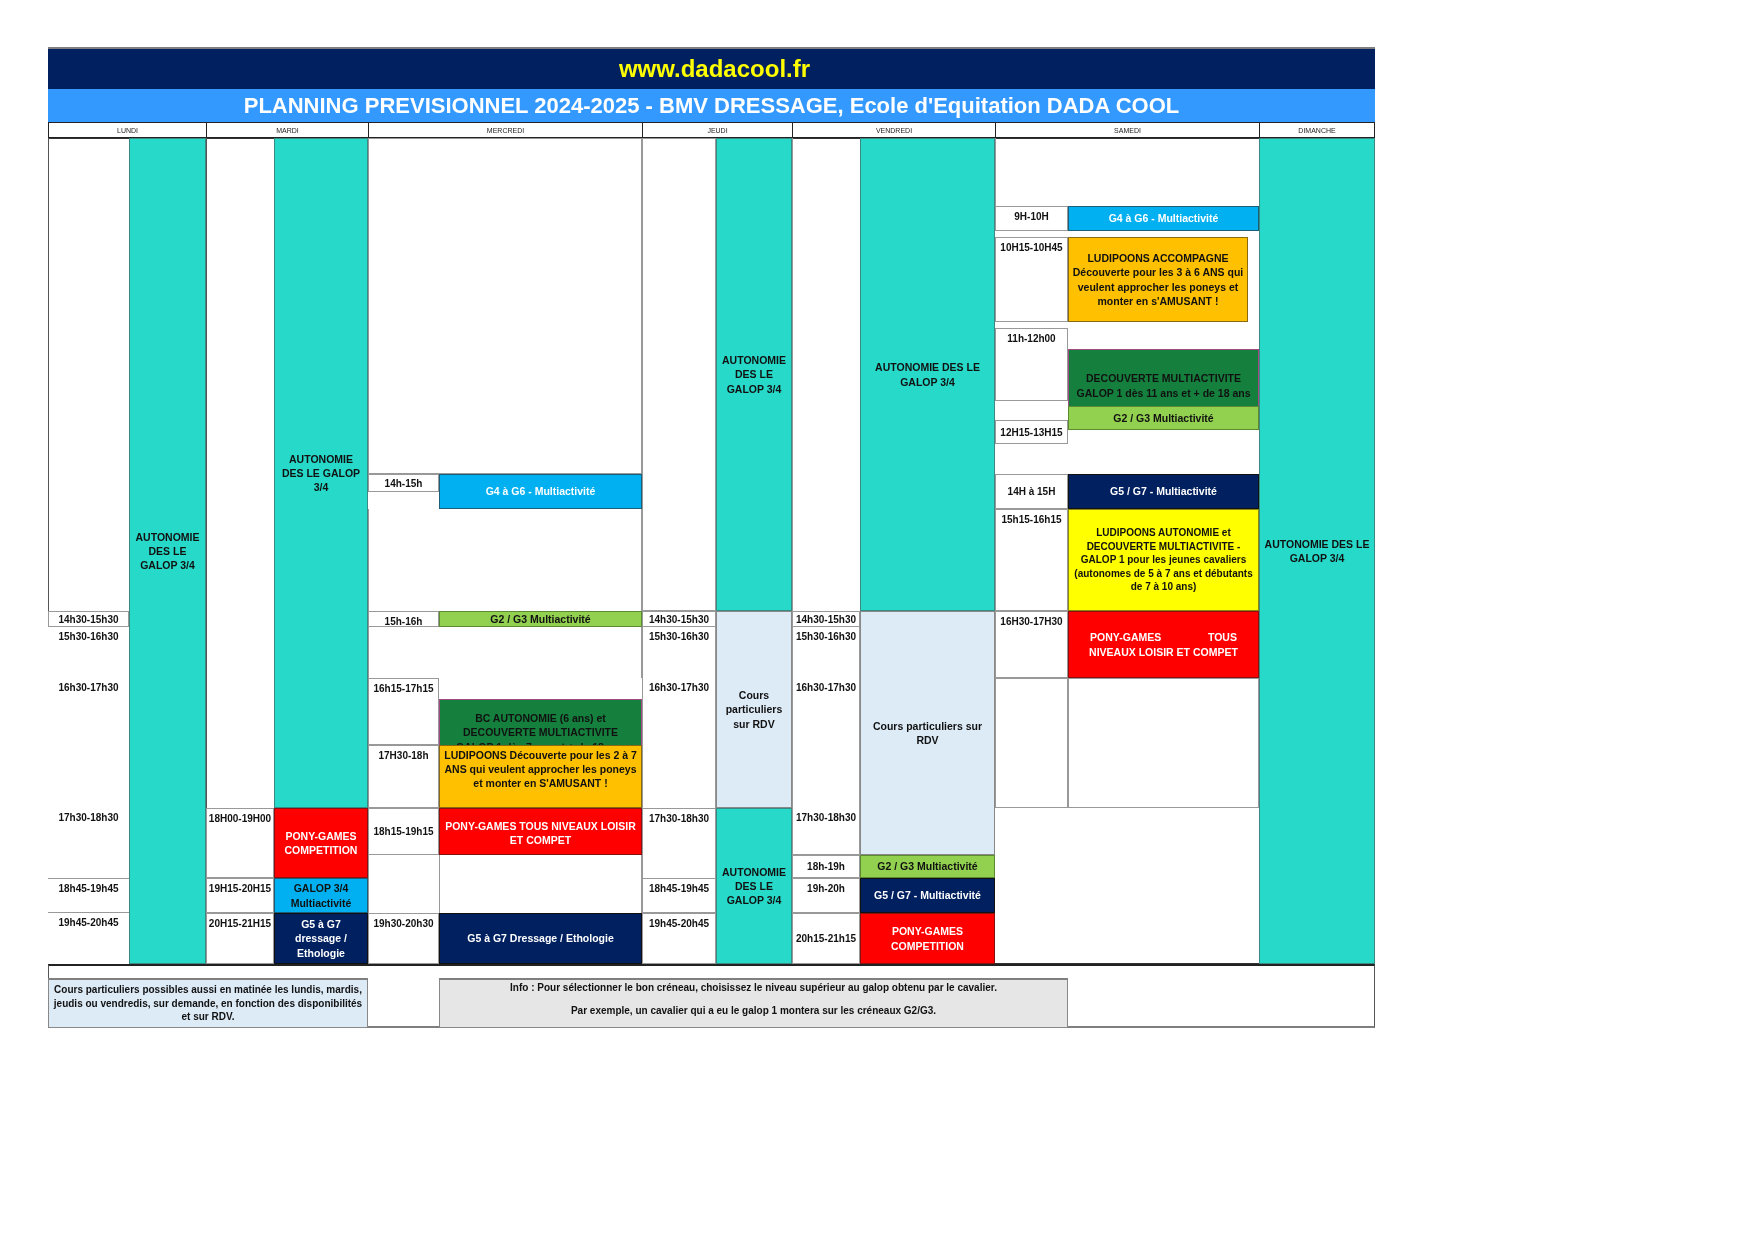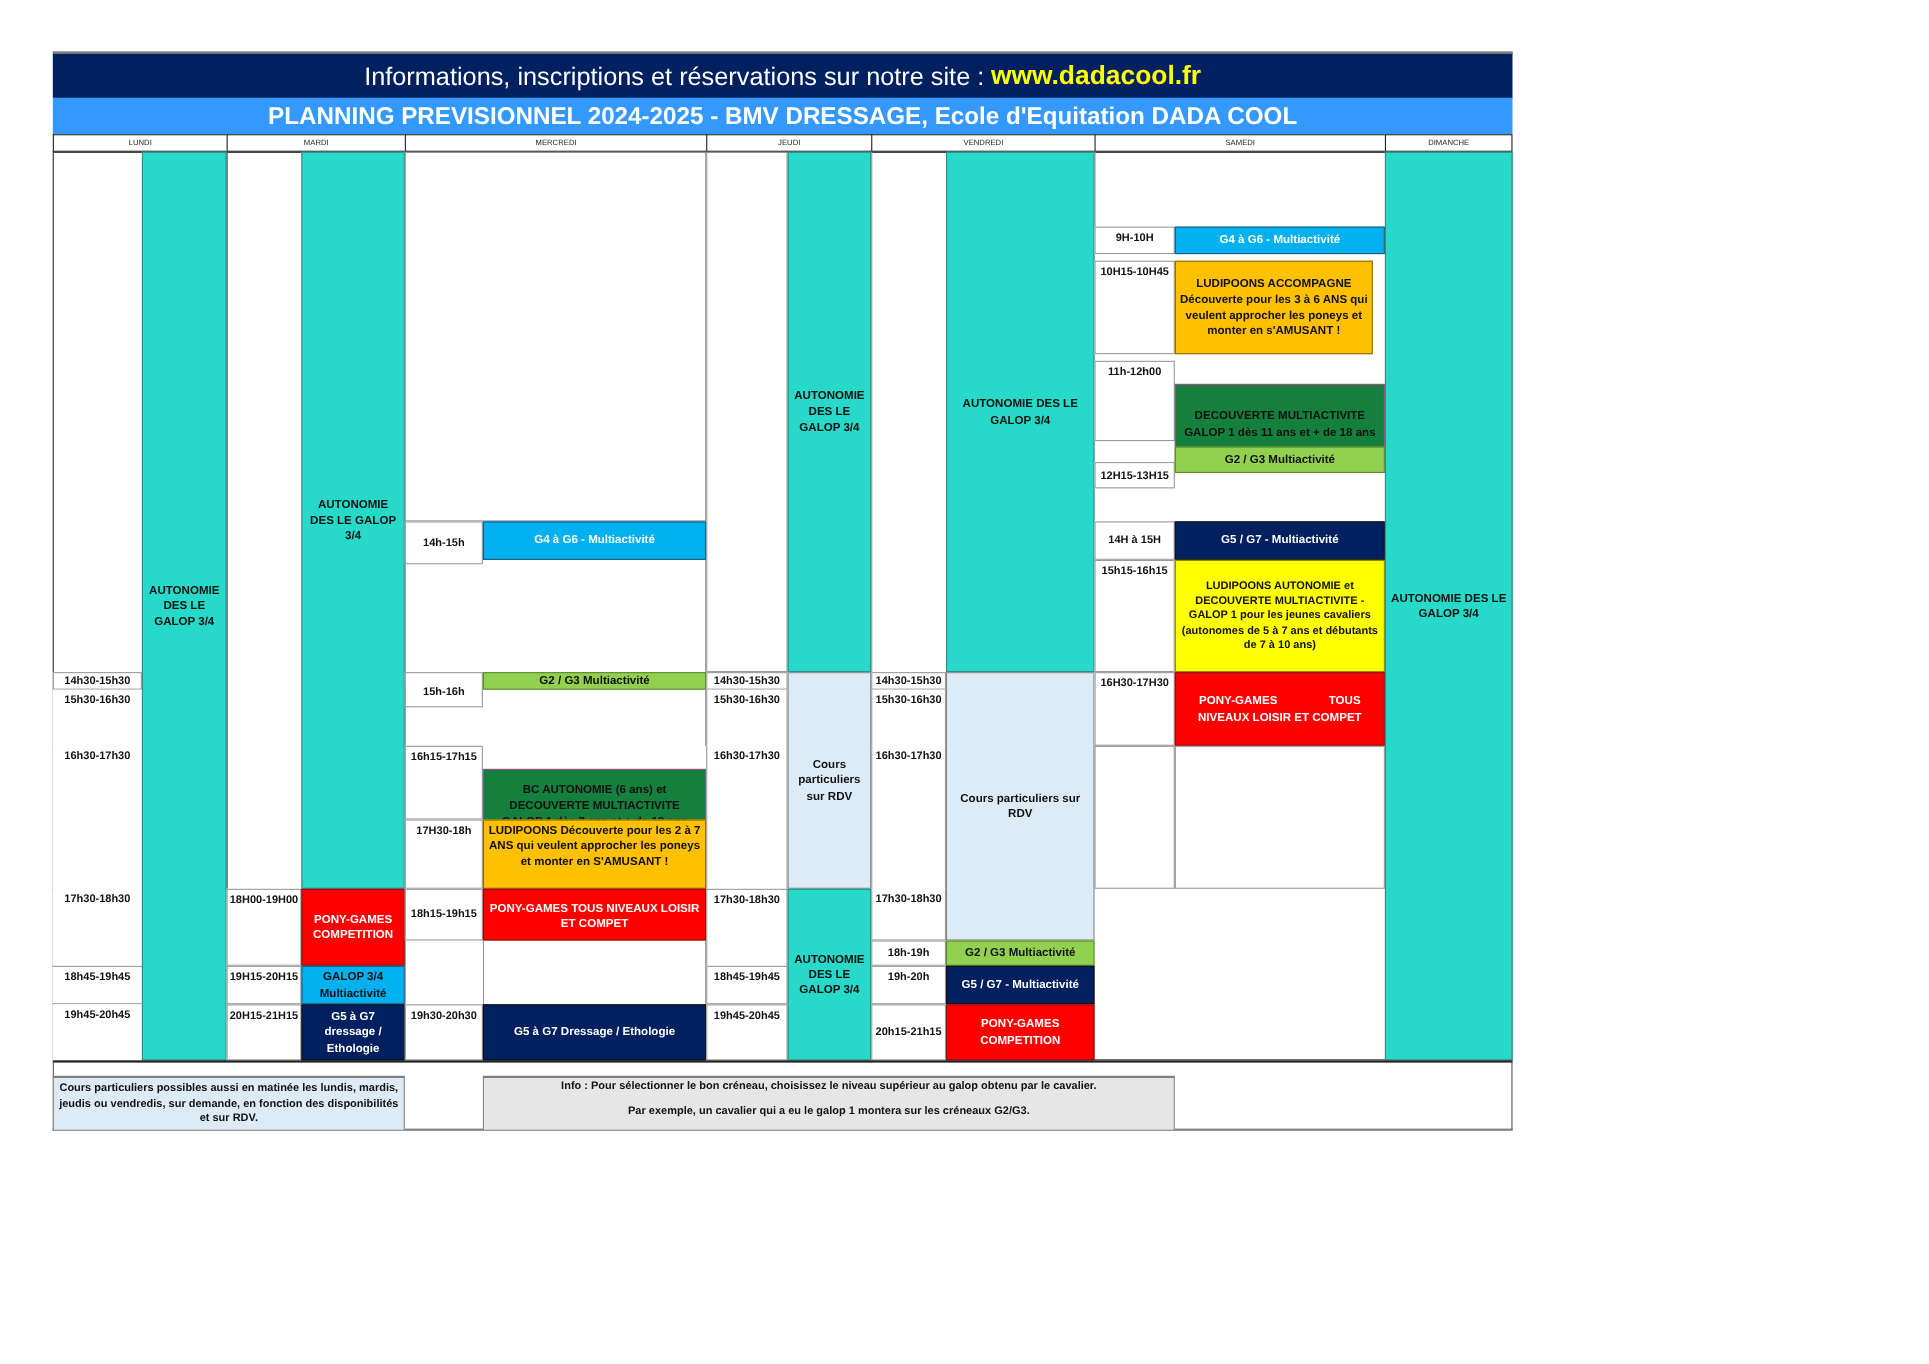--- a/index.html
+++ b/index.html
@@ -22,21 +22,20 @@
   .yellow{background:#ffff00;color:#111;border:1px solid #8a8a10;}
   .lightblue{background:#ddebf7;color:#111;border:1px solid #888;}
   .grey{background:#e7e6e6;color:#111;border:1px solid #888;}
   .frame{border:1px solid #555;}
   .notes{font-size:10px;font-weight:bold;}
 </style>
 </head>
 <body>
 
 <div class="abs banner1">
-  <span>Informations, inscriptions et réservations sur notre site :</span>
   <span class="url">www.dadacool.fr</span>
 </div>
 <div class="abs banner2">PLANNING PREVISIONNEL 2024-2025 - BMV DRESSAGE, Ecole d'Equitation DADA COOL</div>
 
 <div class="abs dayhdr" style="left:48px;width:158px;">LUNDI</div>
 <div class="abs dayhdr" style="left:206px;width:162px;">MARDI</div>
 <div class="abs dayhdr" style="left:368px;width:274px;">MERCREDI</div>
 <div class="abs dayhdr" style="left:642px;width:150px;">JEUDI</div>
 <div class="abs dayhdr" style="left:792px;width:203px;">VENDREDI</div>
 <div class="abs dayhdr" style="left:995px;width:264px;">SAMEDI</div>
@@ -56,24 +55,24 @@
 <div class="abs" style="left:206px;top:138px;width:68px;height:670px;border-left:1px solid #555;"></div>
 <div class="abs cell teal" style="left:274px;top:138px;width:94px;height:670px;">AUTONOMIE DES LE GALOP 3/4</div>
 <div class="abs time" style="left:206px;top:808px;width:68px;height:70px;">18H00-19H00</div>
 <div class="abs cell red" style="left:274px;top:808px;width:94px;height:70px;">PONY-GAMES COMPETITION</div>
 <div class="abs time" style="left:206px;top:878px;width:68px;height:35px;">19H15-20H15</div>
 <div class="abs cell blue" style="left:274px;top:878px;width:94px;height:35px;color:#111;">GALOP 3/4 Multiactivité</div>
 <div class="abs time" style="left:206px;top:913px;width:68px;height:51px;">20H15-21H15</div>
 <div class="abs cell navy" style="left:274px;top:913px;width:94px;height:51px;">G5 à G7 dressage / Ethologie</div>
 
 <div class="abs" style="left:368px;top:138px;width:274px;height:336px;border:1px solid #999;"></div>
-<div class="abs time timec" style="left:368px;top:474px;width:71px;height:39px;">14h-15h</div>
+<div class="abs time timec" style="left:368px;top:474px;width:71px;height:18px;">14h-15h</div>
 <div class="abs cell blue" style="left:439px;top:474px;width:203px;height:35px;">G4 à G6 - Multiactivité</div>
 <div class="abs" style="left:368px;top:509px;width:274px;height:102px;border-left:1px solid #999;border-right:1px solid #999;"></div>
-<div class="abs time timec" style="left:368px;top:611px;width:71px;height:32px;padding-top:4px;">15h-16h</div>
+<div class="abs time timec" style="left:368px;top:611px;width:71px;height:16px;padding-top:4px;">15h-16h</div>
 <div class="abs cell green" style="left:439px;top:611px;width:203px;height:16px;">G2 / G3 Multiactivité</div>
 <div class="abs" style="left:368px;top:627px;width:274px;height:51px;border-left:1px solid #999;border-right:1px solid #999;"></div>
 <div class="abs time" style="left:368px;top:678px;width:71px;height:67px;">16h15-17h15</div>
 <div class="abs cell pink" style="left:439px;top:678px;width:203px;height:67px;font-weight:bold;">BC AUTONOMIE (6 ans) et DECOUVERTE MULTIACTIVITE GALOP 1 dès 7 ans et + de 18 ans</div>
 <div class="abs time" style="left:368px;top:745px;width:71px;height:63px;">17H30-18h</div>
 <div class="abs cell orange" style="left:439px;top:745px;width:203px;height:63px;align-items:flex-start;">LUDIPOONS Découverte pour les 2 à 7 ANS qui veulent approcher les poneys et monter en S'AMUSANT !</div>
 <div class="abs time timec" style="left:368px;top:808px;width:71px;height:47px;">18h15-19h15</div>
 <div class="abs cell red" style="left:439px;top:808px;width:203px;height:47px;align-items:flex-start;padding-top:10px;">PONY-GAMES TOUS NIVEAUX  LOISIR ET COMPET</div>
 <div class="abs" style="left:368px;top:855px;width:274px;height:58px;border-left:1px solid #999;border-right:1px solid #999;"></div>
 <div class="abs" style="left:439px;top:855px;width:1px;height:58px;background:#999;"></div>

